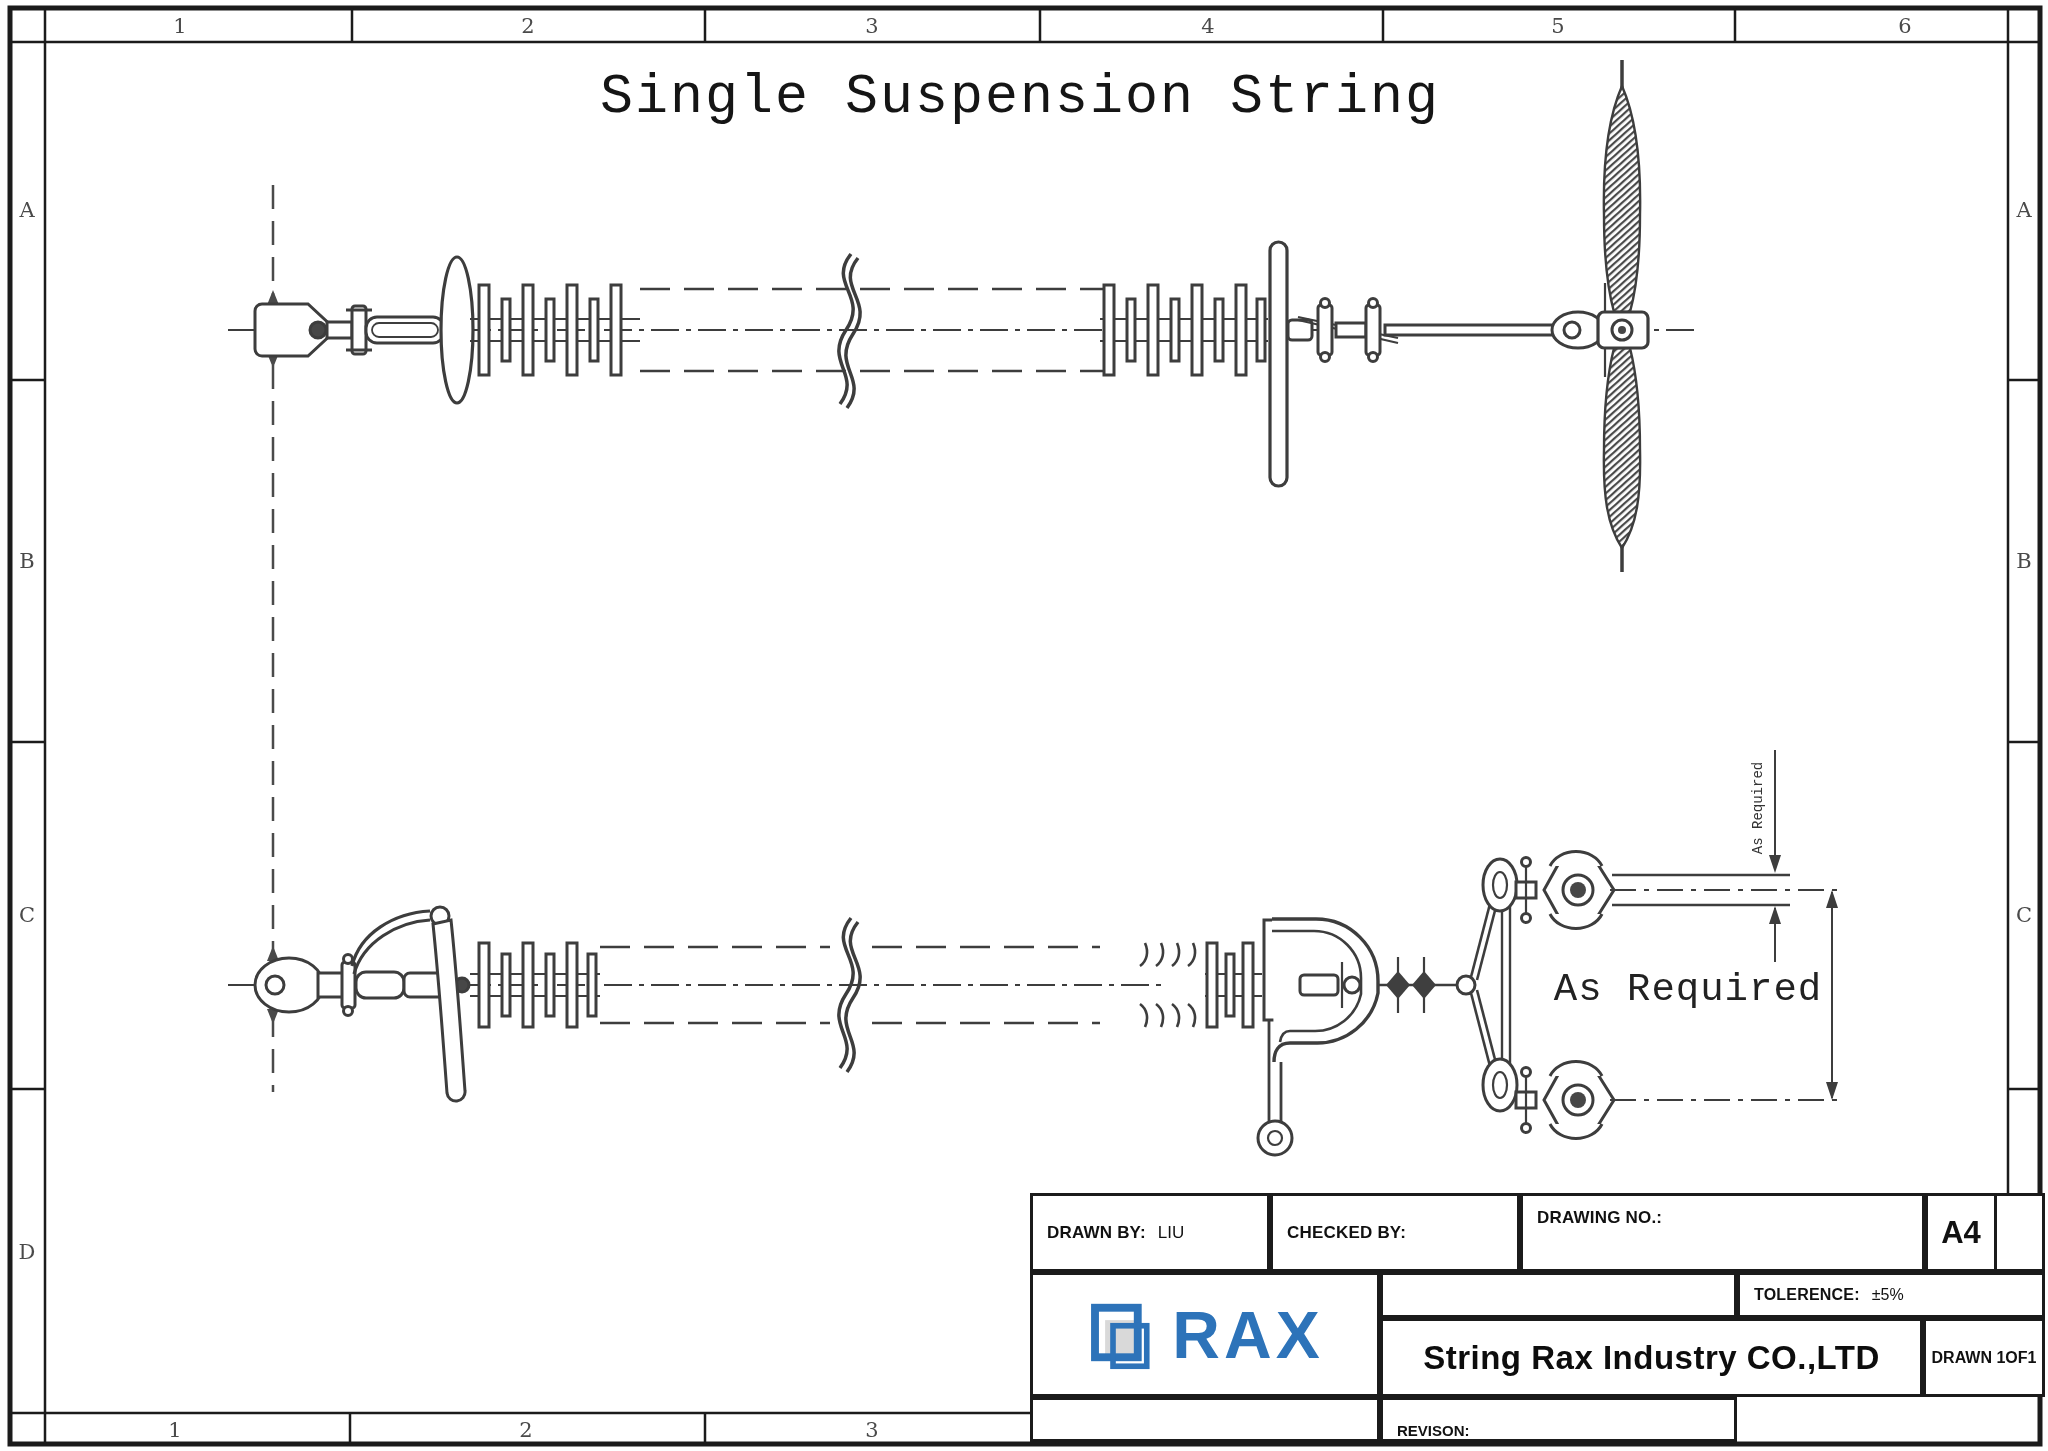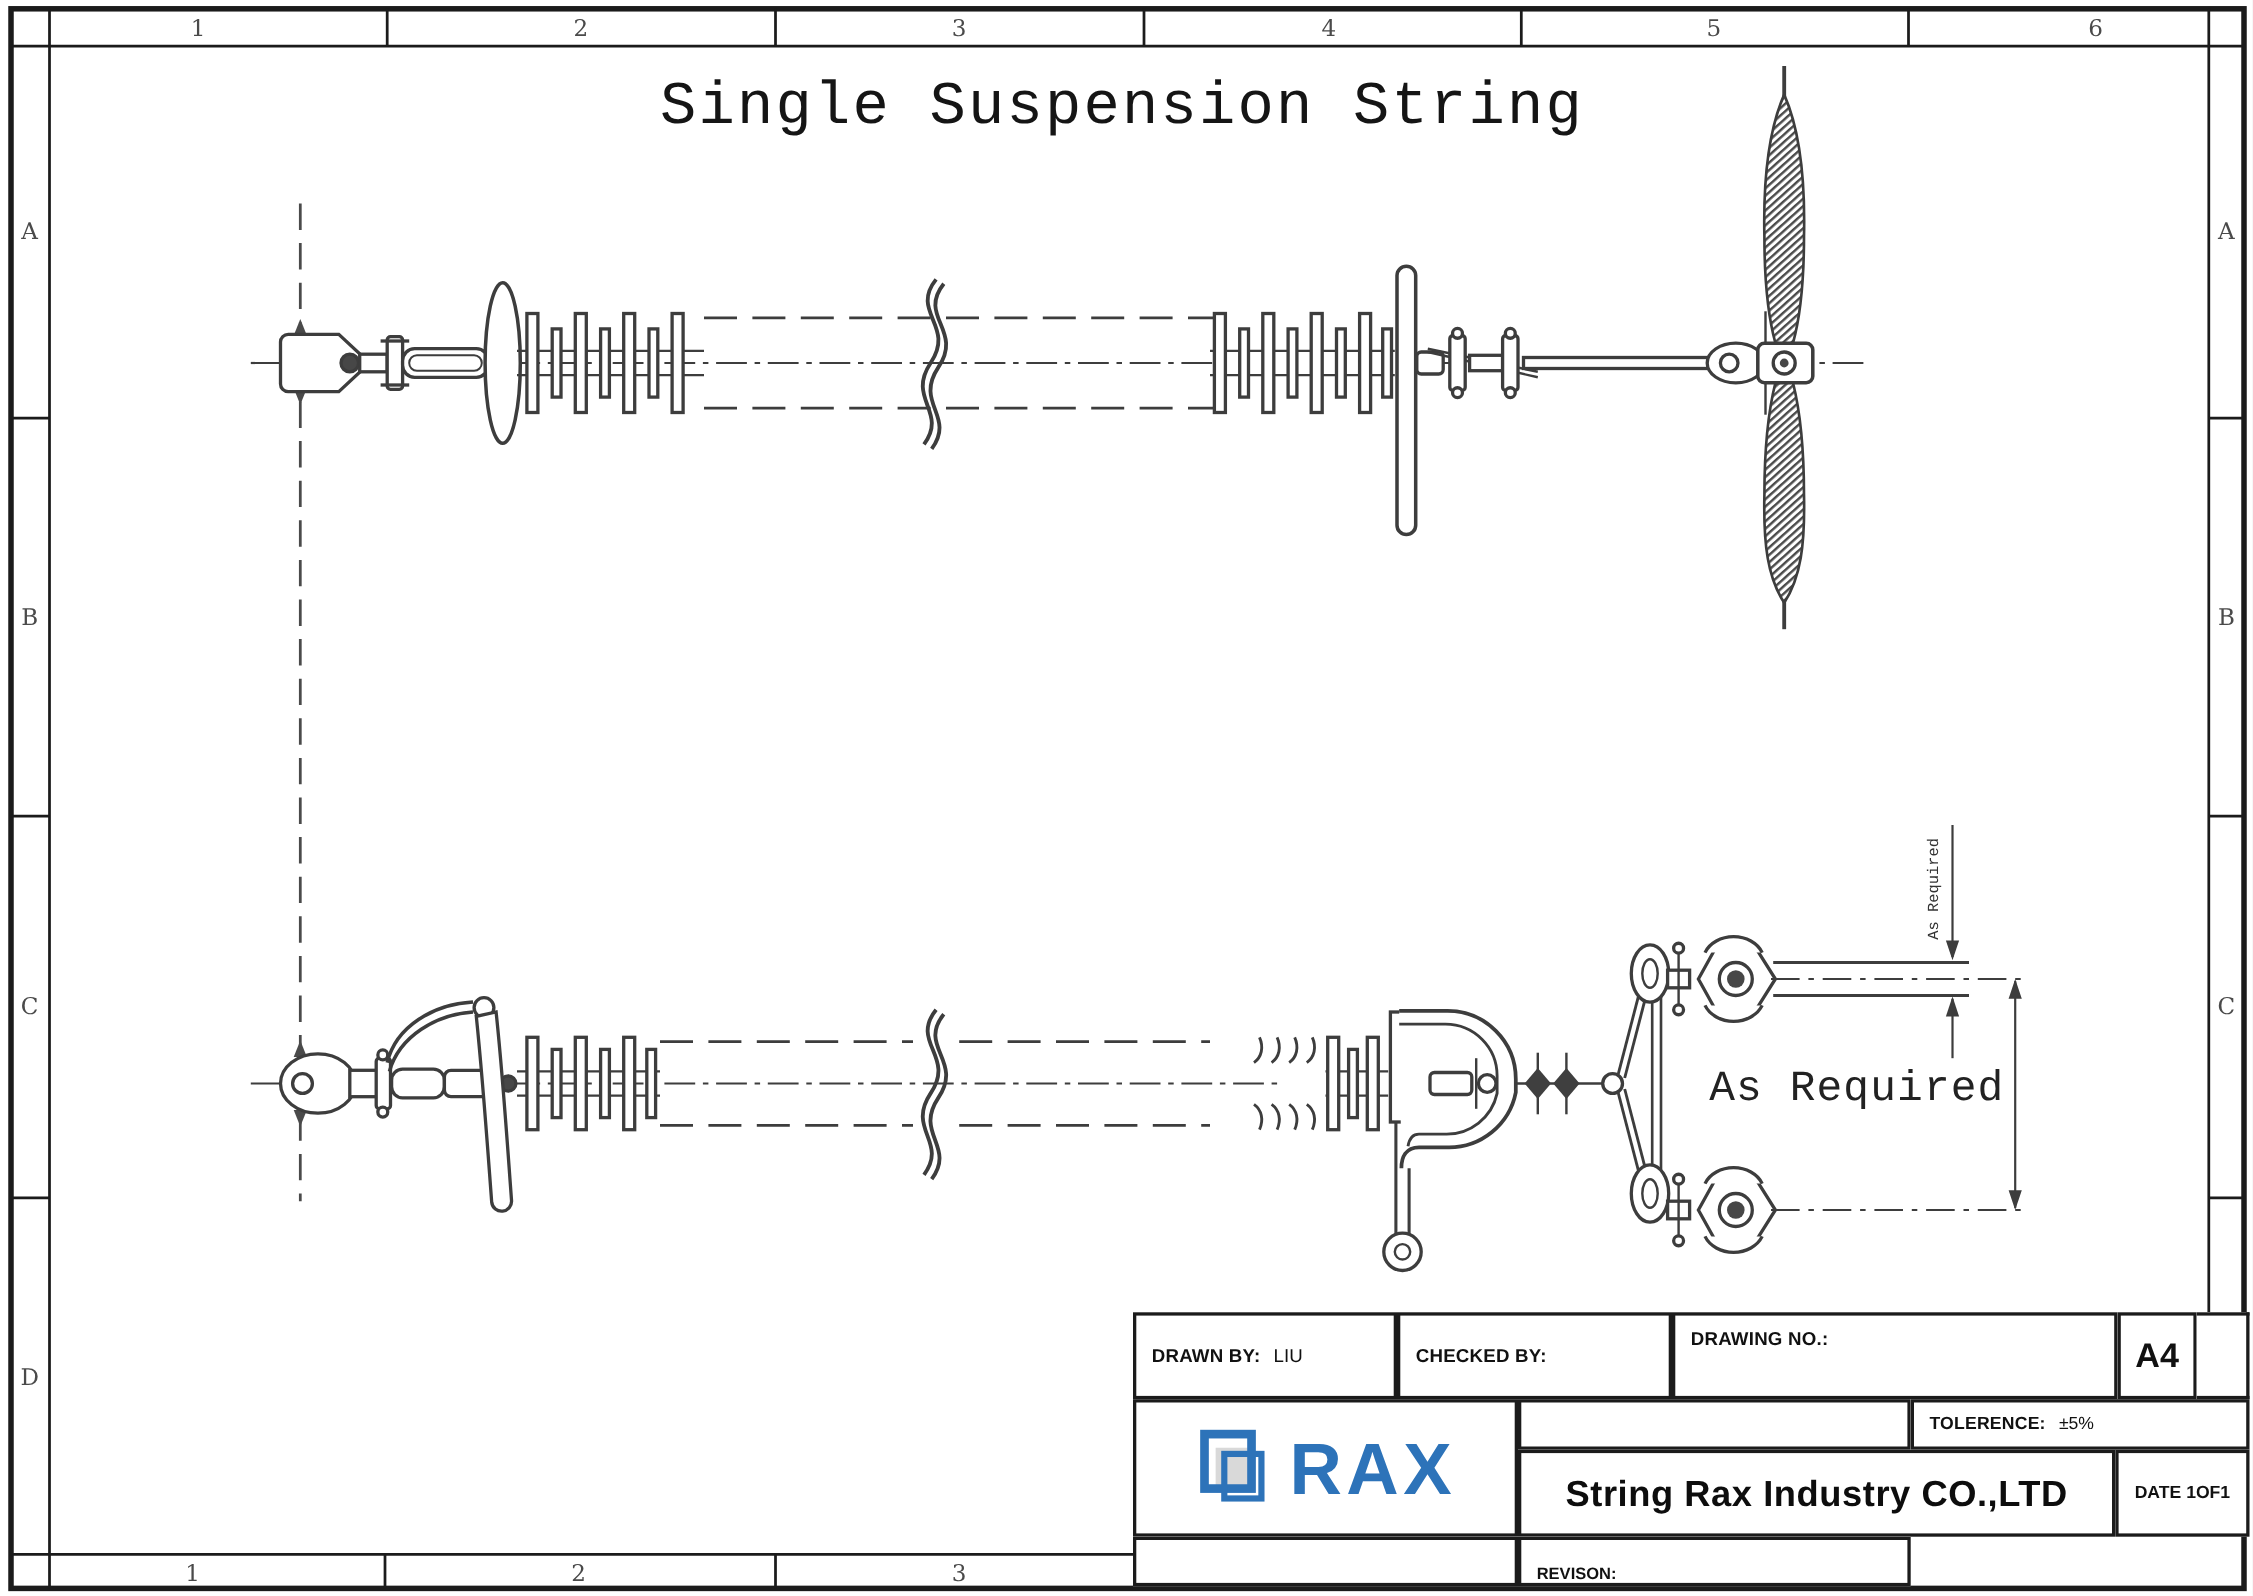--- a/index.html
+++ b/index.html
@@ -14,21 +14,21 @@
   .titleblock{position:absolute;left:1030px;top:1193px;width:1015px;height:249px;}
   .tb-cell{position:absolute;box-sizing:border-box;border:3px solid #1b1b1b;background:#fff;
            display:flex;align-items:center;padding-left:14px;gap:12px;}
   .tb-center{justify-content:center;padding-left:0;}
   .tb-label{font-weight:700;font-size:17px;color:#111;letter-spacing:0.2px;}
   .tb-value{font-weight:400;font-size:17px;color:#111;}
   .tb-a4{font-weight:700;font-size:31px;color:#111;}
   .tb-company{font-weight:700;font-size:33px;color:#0d0d0d;letter-spacing:0.5px;}
   .tb-sheet{font-weight:700;font-size:16px;color:#111;}
   .tb-small{font-weight:700;font-size:15px;color:#111;margin-top:22px;}
-  .logo-wrap{display:flex;align-items:flex-start;gap:14px;}
+  .logo-wrap{display:flex;align-items:flex-end;gap:14px;}
   .logo-text{font-weight:700;font-size:66px;color:#2d73b9;letter-spacing:4px;
              font-family:"Liberation Sans",sans-serif;}
 </style>
 </head>
 <body>
 
 <div class="sheet">
 
 <svg width="2048" height="1451" viewBox="0 0 2048 1451" style="position:absolute;left:0;top:0;">
   <defs>
@@ -361,21 +361,21 @@
   <div class="tb-cell" style="left:350px;top:79px;width:357px;height:46px;"></div>
   <div class="tb-cell" style="left:707px;top:79px;width:308px;height:46px;">
     <span class="tb-label" style="font-size:16px;">TOLERENCE:</span>
     <span class="tb-value" style="font-size:16px;">±5%</span>
   </div>
 
   <div class="tb-cell tb-center" style="left:350px;top:125px;width:543px;height:79px;">
     <span class="tb-company">String Rax Industry CO.,LTD</span>
   </div>
   <div class="tb-cell tb-center" style="left:893px;top:125px;width:122px;height:79px;">
-    <span class="tb-sheet">DATE 1OF1</span>
+    <span class="tb-sheet">DRAWN 1OF1</span>
   </div>
 
   <div class="tb-cell" style="left:0;top:204px;width:350px;height:45px;"></div>
   <div class="tb-cell" style="left:350px;top:204px;width:357px;height:45px;">
     <span class="tb-small">REVISON:</span>
   </div>
 </div>
 
 </div>
 

